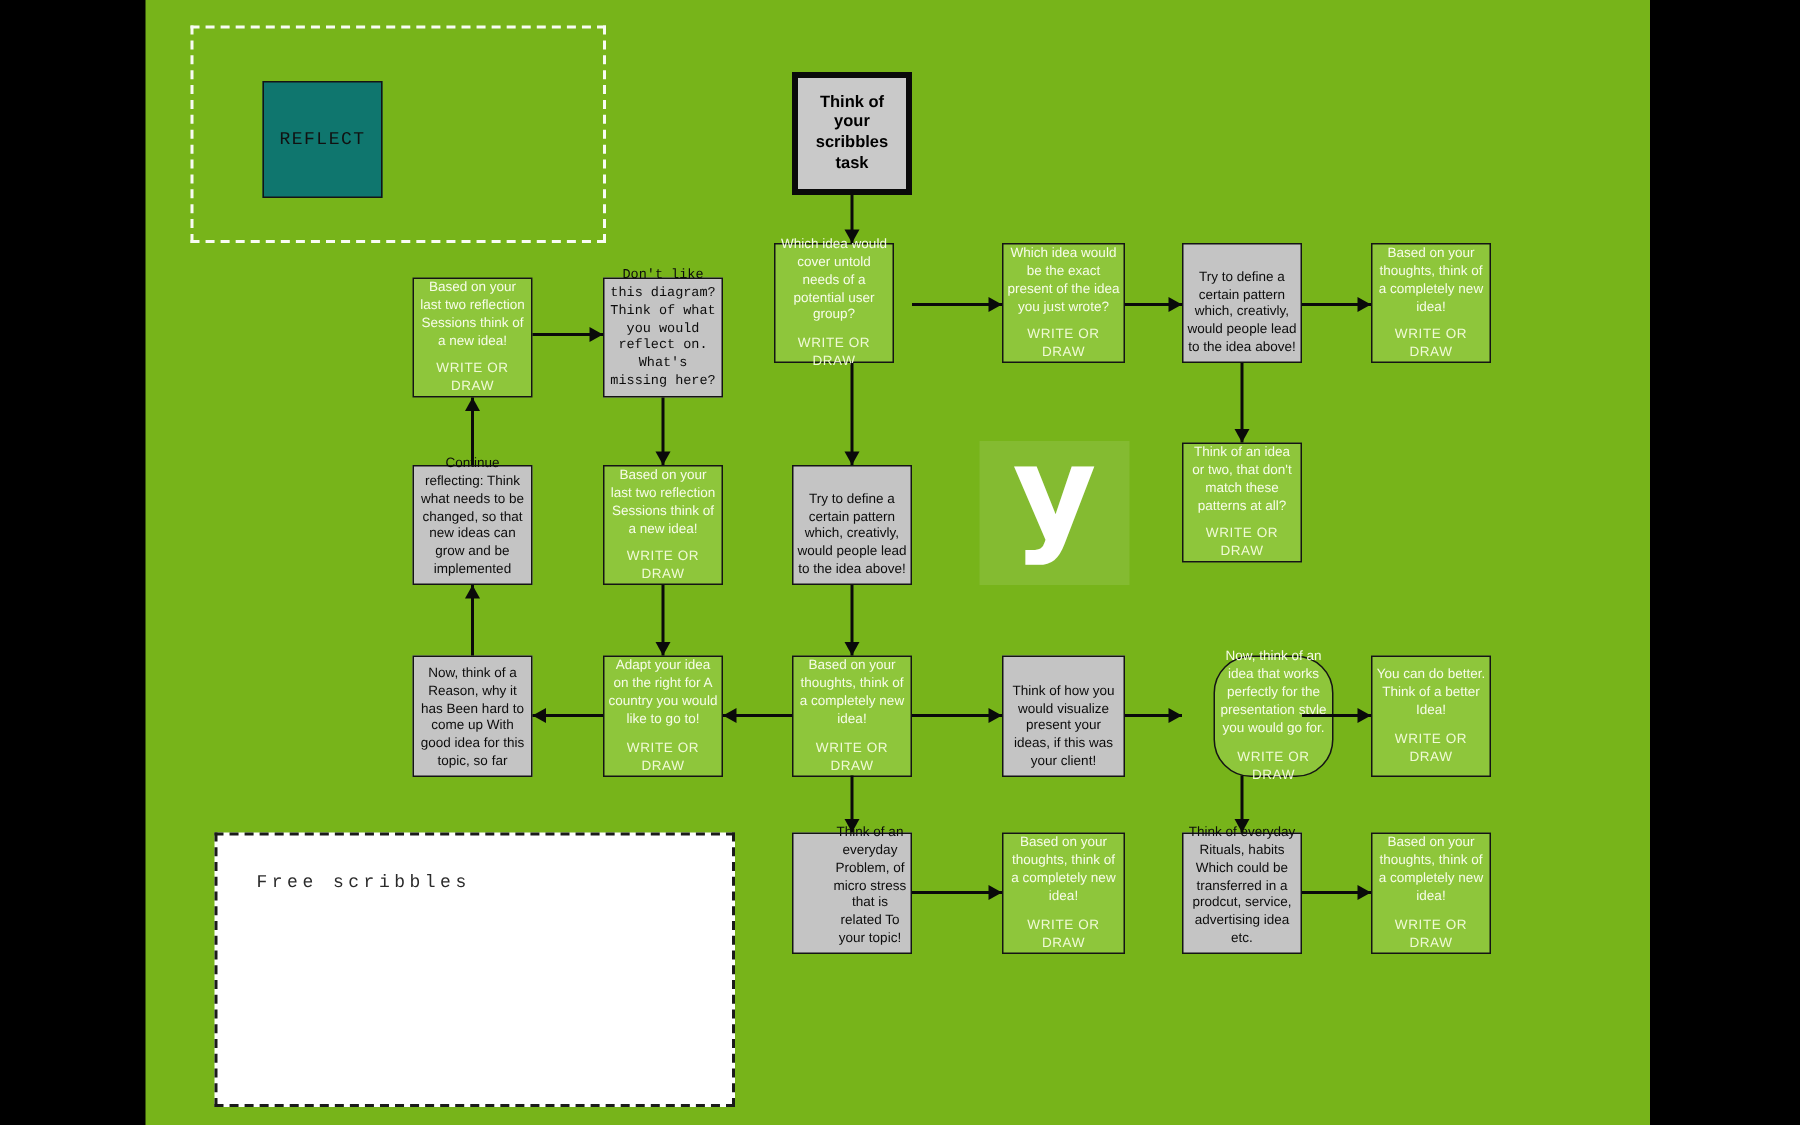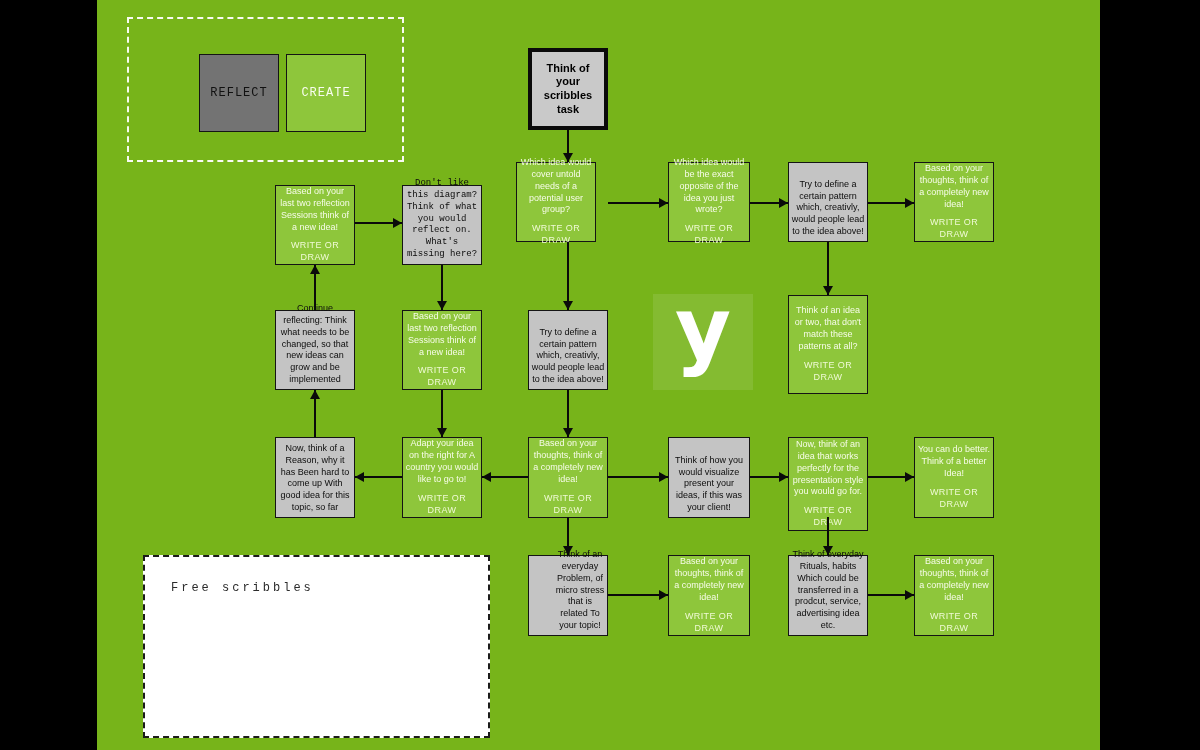--- a/index.html
+++ b/index.html
@@ -11,21 +11,21 @@
 
   #title{position:absolute;left:638px;top:40px;width:434px;text-align:center;
          font-family:"Liberation Mono","DejaVu Sans Mono",monospace;font-weight:bold;
          font-size:39px;color:#fefef6;letter-spacing:5px;word-spacing:18px;white-space:nowrap;}
 
   #legend{position:absolute;left:127px;top:17px;width:277px;height:145px;
           border:2px dashed rgba(255,255,255,0.95);box-sizing:border-box;}
   .legend-box{position:absolute;top:35px;width:80px;height:78px;box-sizing:border-box;
               border:1px solid #141414;display:flex;align-items:center;justify-content:center;
               font-family:"Liberation Mono","DejaVu Sans Mono",monospace;font-size:12px;letter-spacing:1px;}
-  #legend-reflect{left:46px;background:#737373;color:#111;margin-left:24px;}
+  #legend-reflect{left:46px;background:#0f766e;color:#111;}
   #legend-create{left:157px;background:#8ec63b;color:#f8fdee;}
 
   .node{position:absolute;box-sizing:border-box;border:1px solid #141414;padding:3px 2px;
         display:flex;flex-direction:column;align-items:center;justify-content:center;
         text-align:center;font-size:9px;line-height:1.32;}
   .node.create{background:#8ec63b;color:#f7fce9;}
   .node.reflect{background:#c4c4c4;color:#0c0c0c;justify-content:flex-end;}
   .node.start{background:#c9c9c9;color:#000;border:4px solid #0a0a0a;
               font-weight:bold;font-size:11px;line-height:1.25;}
   .node .cta{margin-top:7px;color:#f0fad6;letter-spacing:0.4px;}
@@ -49,35 +49,32 @@
 
 <div id="frame">
   <div class="letterbox" id="bar-left"></div>
   <div class="letterbox" id="bar-right"></div>
 
 
   <div id="legend">
     <div class="legend-box" id="legend-reflect">
       <span>REFLECT</span>
     </div>
-    <div class="legend-box" id="legend-create">
-      <span>CREATE</span>
-    </div>
   </div>
 
   <div id="nodes-layer">
       <div class="node start" style="left: 528px; top: 48px; width: 80px; height: 82px;">
         <div class="ntext">Think of your scribbles task</div>
       </div>
       <div class="node create" style="left: 516px; top: 162px; width: 80px; height: 80px;">
         <div class="ntext">Which idea would cover untold needs of a potential user group?</div>
         <div class="cta">WRITE OR DRAW</div>
       </div>
       <div class="node create" style="left: 668px; top: 162px; width: 82px; height: 80px;">
-        <div class="ntext">Which idea would be the exact opposite of the idea you just wrote?</div>
+        <div class="ntext">Which idea would be the exact present of the idea you just wrote?</div>
         <div class="cta">WRITE OR DRAW</div>
       </div>
       <div class="node reflect" style="left: 788px; top: 162px; width: 80px; height: 80px;">
         <div class="ntext">Try to define a certain pattern which, creativly, would people lead to the idea above!</div>
       </div>
       <div class="node create" style="left: 914px; top: 162px; width: 80px; height: 80px;">
         <div class="ntext">Based on your thoughts, think of a completely new idea!</div>
         <div class="cta">WRITE OR DRAW</div>
       </div>
       <div class="node create" style="left: 275px; top: 185px; width: 80px; height: 80px;">
@@ -90,39 +87,39 @@
       <div class="node reflect" style="left: 275px; top: 310px; width: 80px; height: 80px;">
         <div class="ntext">Continue reflecting: Think what needs to be changed, so that new ideas can grow and be implemented</div>
       </div>
       <div class="node create" style="left: 402px; top: 310px; width: 80px; height: 80px;">
         <div class="ntext">Based on your last two reflection Sessions think of a new idea!</div>
         <div class="cta">WRITE OR DRAW</div>
       </div>
       <div class="node reflect" style="left: 528px; top: 310px; width: 80px; height: 80px;">
         <div class="ntext">Try to define a certain pattern which, creativly, would people lead to the idea above!</div>
       </div>
-      <div class="node create" style="left: 788px; top: 295px; width: 80px; height: 99px;">
+      <div class="node create" style="left: 788px; top: 295px; width: 80px; height: 80px;">
         <div class="ntext">Think of an idea or two, that don't match these patterns at all?</div>
         <div class="cta">WRITE OR DRAW</div>
       </div>
       <div class="node reflect" style="left: 275px; top: 437px; width: 80px; height: 81px;">
         <div class="ntext">Now, think of a Reason, why it has Been hard to come up With good idea for this topic, so far</div>
       </div>
       <div class="node create" style="left: 402px; top: 437px; width: 80px; height: 81px;">
         <div class="ntext">Adapt your idea on the right for A country you would like to go to!</div>
         <div class="cta">WRITE OR DRAW</div>
       </div>
       <div class="node create" style="left: 528px; top: 437px; width: 80px; height: 81px;">
         <div class="ntext">Based on your thoughts, think of a completely new idea!</div>
         <div class="cta">WRITE OR DRAW</div>
       </div>
       <div class="node reflect" style="left: 668px; top: 437px; width: 82px; height: 81px;">
         <div class="ntext">Think of how you would visualize present your ideas, if this was your client!</div>
       </div>
-      <div class="node create" style="left: 788px; top: 437px; width: 80px; height: 94px;">
+      <div class="node create" style="left: 809px; top: 437px; width: 80px; height: 81px; border-radius: 25px;">
         <div class="ntext">Now, think of an idea that works perfectly for the presentation style you would go for.</div>
         <div class="cta">WRITE OR DRAW</div>
       </div>
       <div class="node create" style="left: 914px; top: 437px; width: 80px; height: 81px;">
         <div class="ntext">You can do better. Think of a better Idea!</div>
         <div class="cta">WRITE OR DRAW</div>
       </div>
       <div class="node reflect" style="left: 528px; top: 555px; width: 80px; height: 81px; padding-left: 26px;">
         <div class="ntext">Think of an everyday Problem, of micro stress that is related To your topic!</div>
       </div>

